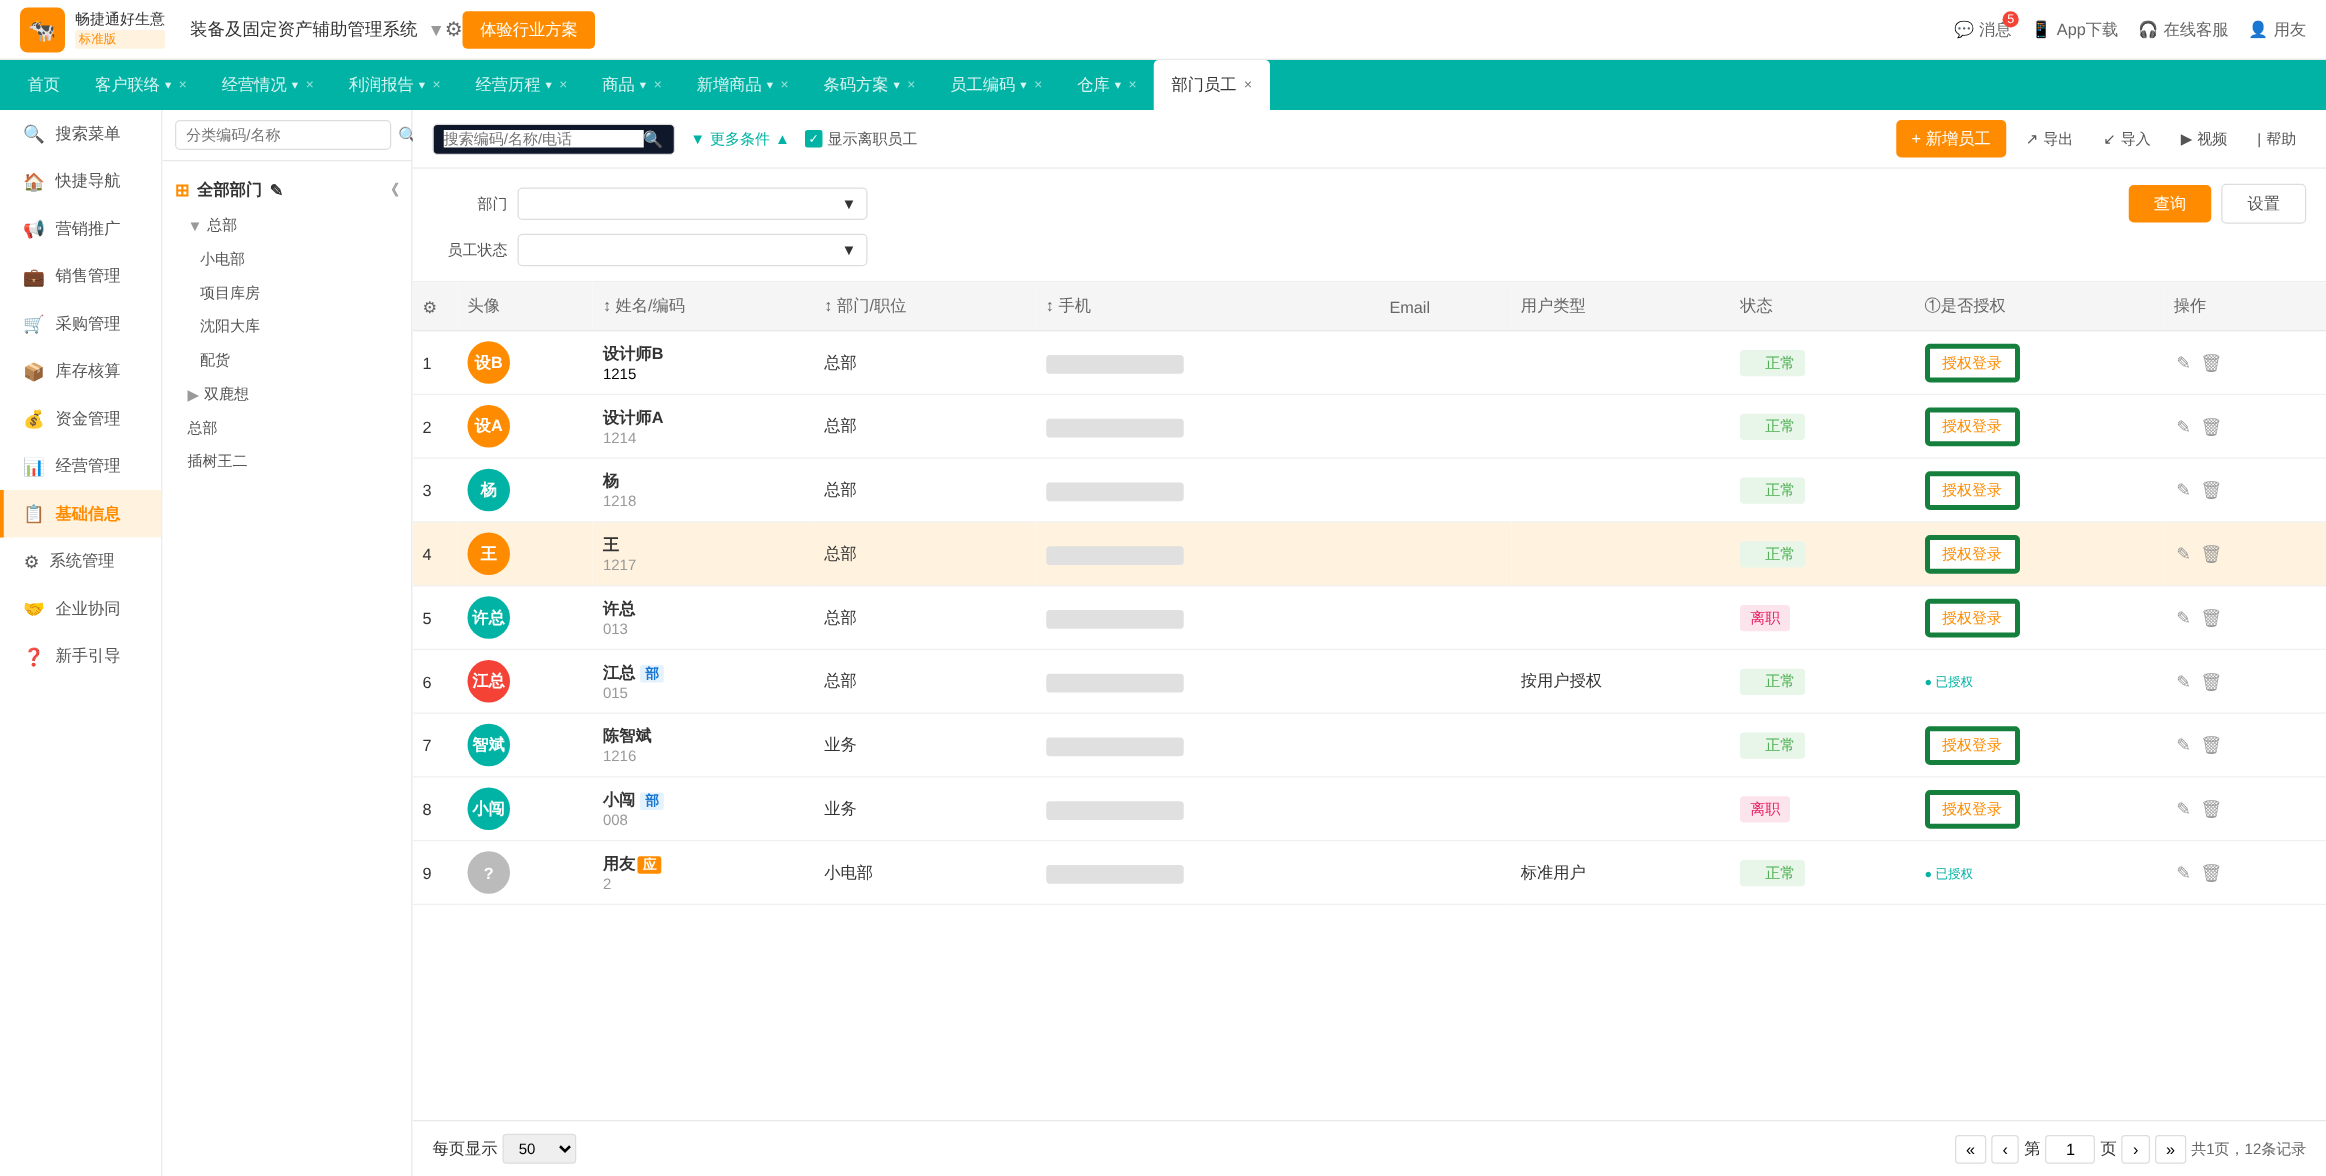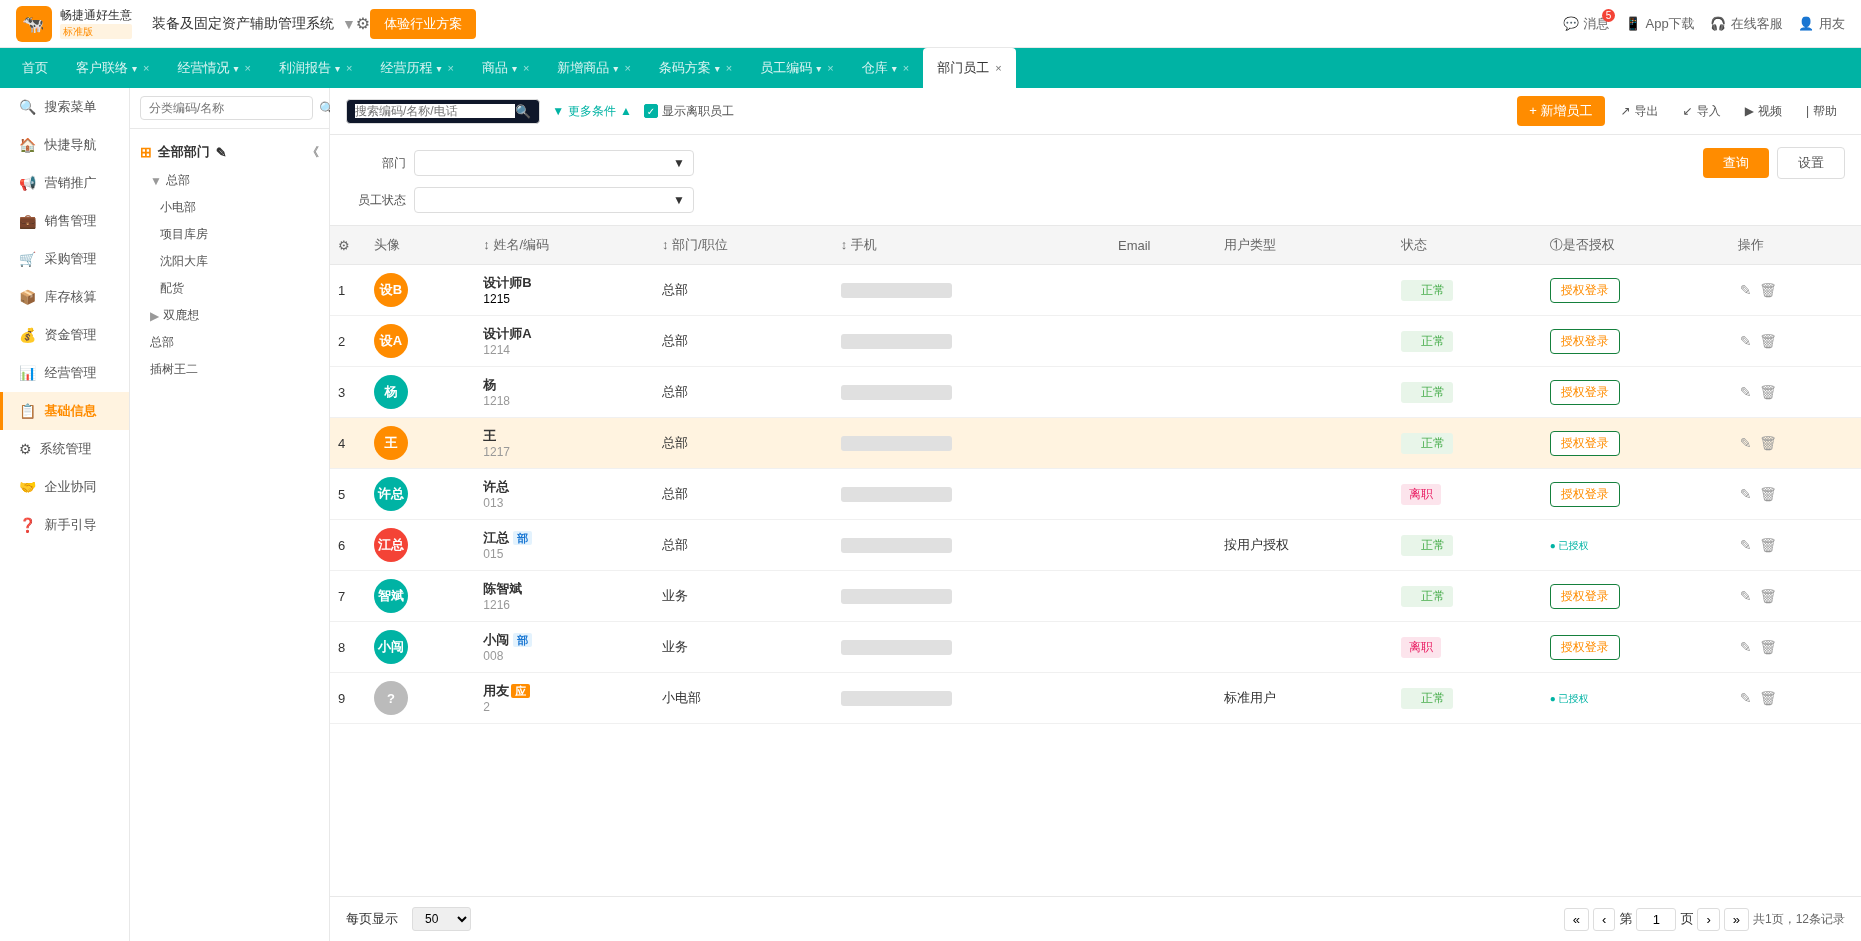--- a/index.html
+++ b/index.html
@@ -90,31 +90,31 @@
     table { width: 100%; border-collapse: collapse; font-size: 13px; }
     thead tr { background: #f5f5f5; }
     thead th { padding: 10px 8px; text-align: left; font-weight: normal; color: #666; border-bottom: 1px solid #e8e8e8; white-space: nowrap; }
     tbody tr { border-bottom: 1px solid #f0f0f0; }
     tbody tr.highlighted { background: #fff3e0; }
     tbody td { padding: 8px 8px; vertical-align: middle; }
     .avatar { width: 34px; height: 34px; border-radius: 50%; display: flex; align-items: center; justify-content: center; color: #fff; font-size: 13px; font-weight: bold; }
     .status-badge { display: inline-block; border-radius: 3px; padding: 2px 8px; font-size: 12px; }
     .status-normal { background: #e8f5e9; color: #4caf50; padding-left: 20px; }
     .status-resign { background: #fce4ec; color: #e91e63; }
-    .auth-btn { border: 1px solid #15803d; color: #ff8c00; background: #fff; border-radius: 4px; padding: 3px 10px; cursor: pointer; font-size: 12px; }
+    .auth-btn { border: 4px solid #15803d; color: #ff8c00; background: #fff; border-radius: 4px; padding: 3px 10px; cursor: pointer; font-size: 12px; }
     .authed { color: #00b3a4; font-size: 10px; }
     .authed::before { content: '● '; }
     .op-icon { color: #999; cursor: pointer; margin: 0 2px; font-size: 14px; }
     .phone-blur { background: #e0e0e0; border-radius: 3px; color: transparent; font-size: 10px; padding: 2px 20px; display: inline-block; }
     .dept-badge { font-size: 11px; background: #e3f2fd; color: #1976d2; border-radius: 2px; padding: 1px 4px; margin-left: 4px; }
     .app-badge { font-size: 11px; background: #ff8c00; color: #fff; border-radius: 2px; padding: 1px 4px; margin-left: 2px; display: inline; }
 
     
     .pagination { display: flex; align-items: center; padding: 10px 16px; background: #fff; border-top: 1px solid #e8e8e8; gap: 8px; font-size: 13px; }
-    .per-page { display: flex; align-items: center; gap: 14px; }
+    .per-page { display: flex; align-items: center; gap: 4px; }
     .per-page-select { border: 1px solid #ddd; border-radius: 3px; padding: 3px 8px; font-size: 12px; }
     .page-nav { display: flex; align-items: center; gap: 4px; margin-left: auto; }
     .page-btn { border: 1px solid #ddd; border-radius: 3px; padding: 3px 8px; cursor: pointer; font-size: 13px; background: #fff; }
     .page-info { font-size: 12px; color: #666; }
     .page-input { border: 1px solid #ddd; border-radius: 3px; padding: 3px 6px; width: 40px; text-align: center; font-size: 13px; }
   </style>
 </head>
 <body>
 
 <div class="top-bar">

